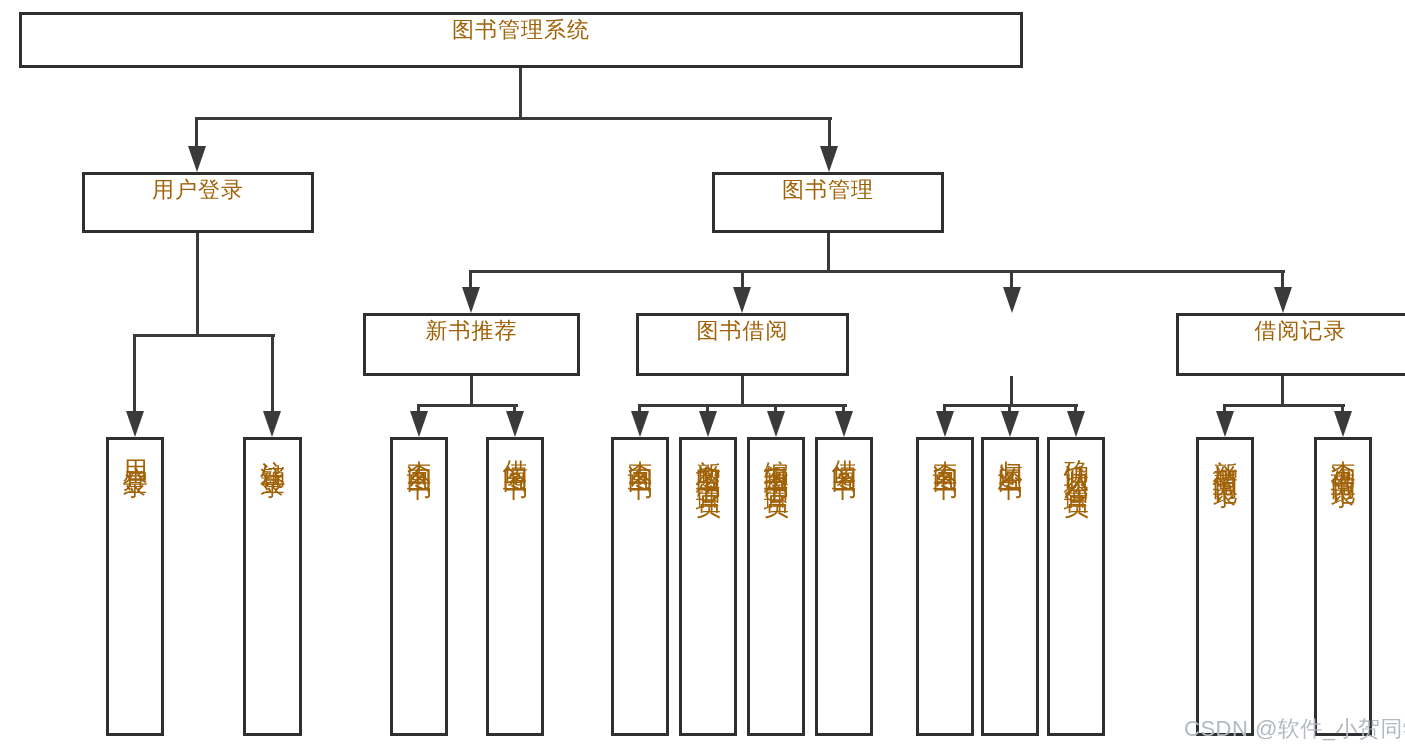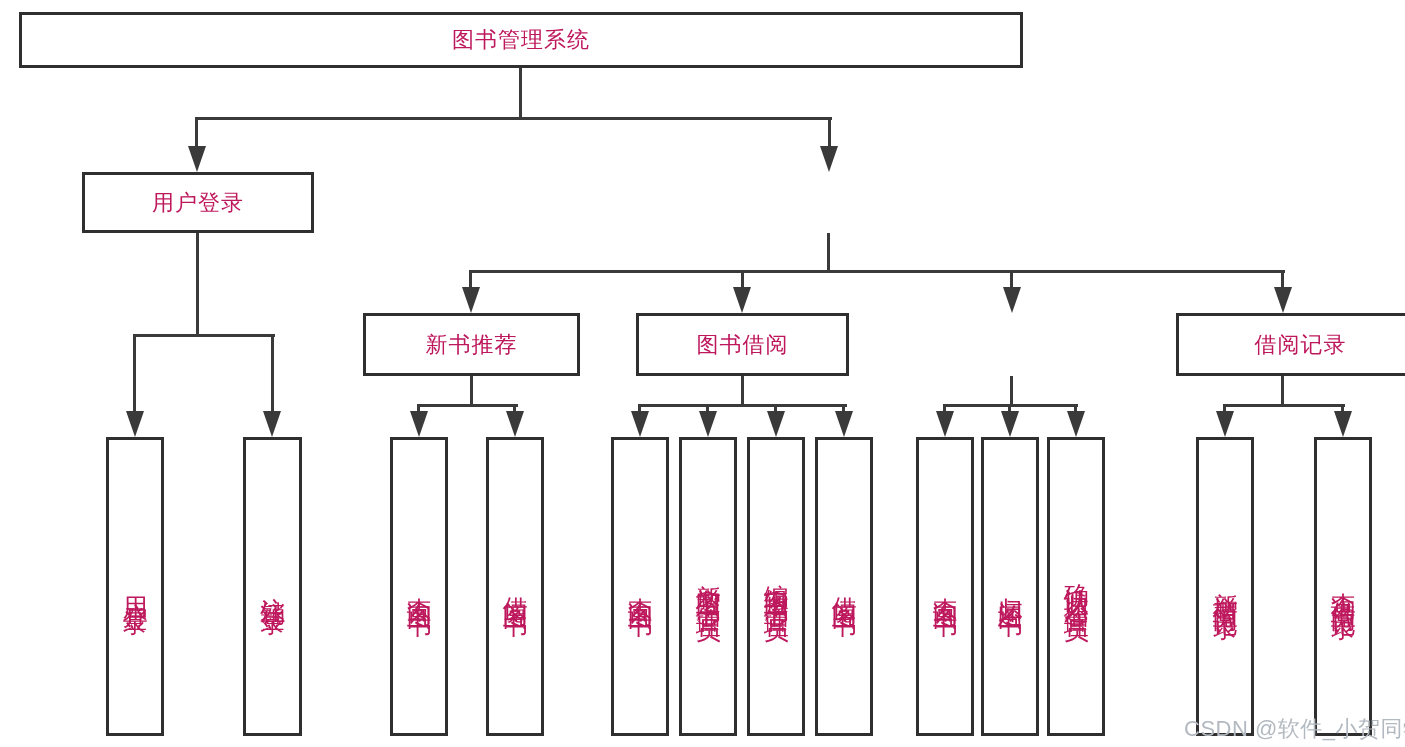--- a/index.html
+++ b/index.html
@@ -2,22 +2,22 @@
 <html><head>
 <meta charset="utf-8">
 <style>
   html,body{margin:0;padding:0;background:#ffffff;}
   .stage{
     position:relative;width:1405px;height:747px;background:#ffffff;overflow:hidden;
     font-family:"Liberation Sans","DejaVu Sans",sans-serif;
   }
   .box{
     position:absolute;box-sizing:border-box;background:#ffffff;
-    border:3px solid #2f2f2f;display:flex;align-items:center;justify-content:center;
-    color:#be185d;
+    border:3px solid #2f2f2f;display:flex;justify-content:center;
+    color:#a16207;
   }
   .box.root{border-width:3px;}
   .box .hlabel{font-size:22px;letter-spacing:1px;white-space:nowrap;}
   .box .vtext{
     writing-mode:vertical-rl;text-orientation:mixed;
     font-size:25px;letter-spacing:5px;line-height:1.1;white-space:nowrap;
   }
   .lh{position:absolute;height:3px;background:#3a3a3a;}
   .lv{position:absolute;width:3px;background:#3a3a3a;}
   .arrow{
@@ -94,20 +94,23 @@
   <div class="lv" style="left:1341px;top:404px;height:10px"></div>
   <div class="arrow" style="left:1334px;top:411px"></div>
 
   <div class="box root" style="left:19px;top:12px;width:1004px;height:56px">
     <span class="hlabel">图书管理系统</span>
   </div>
 
   <div class="box" style="left:82px;top:172px;width:232px;height:61px">
     <span class="hlabel">用户登录</span>
   </div>
+  <div class="box" style="left:712px;top:172px;width:232px;height:61px">
+    <span class="hlabel">图书管理</span>
+  </div>
 
   <div class="box" style="left:636px;top:313px;width:213px;height:63px">
     <span class="hlabel">图书借阅</span>
   </div>
   <div class="box" style="left:363px;top:313px;width:217px;height:63px">
     <span class="hlabel">新书推荐</span>
   </div>
   <div class="box" style="left:1176px;top:313px;width:249px;height:63px">
     <span class="hlabel">借阅记录</span>
   </div>

